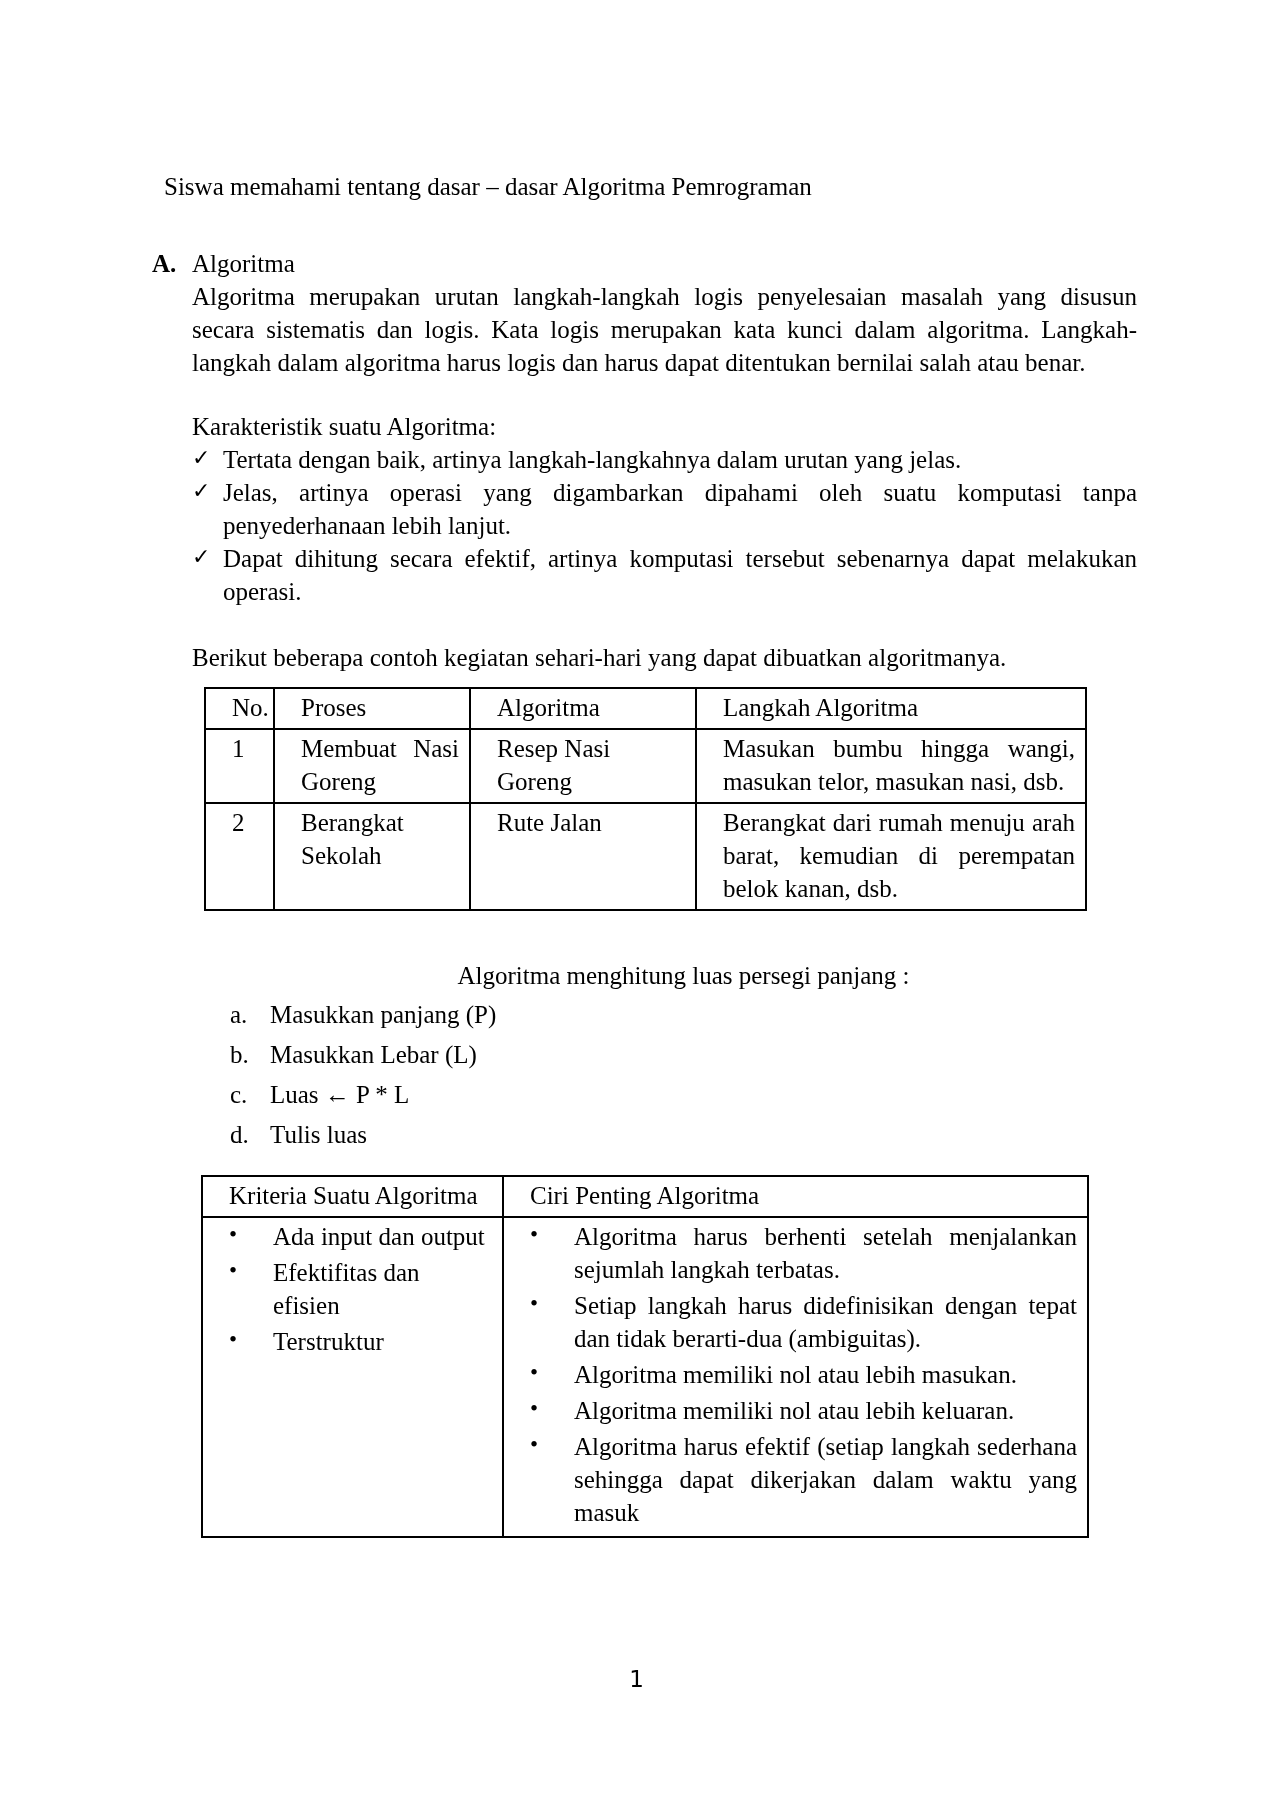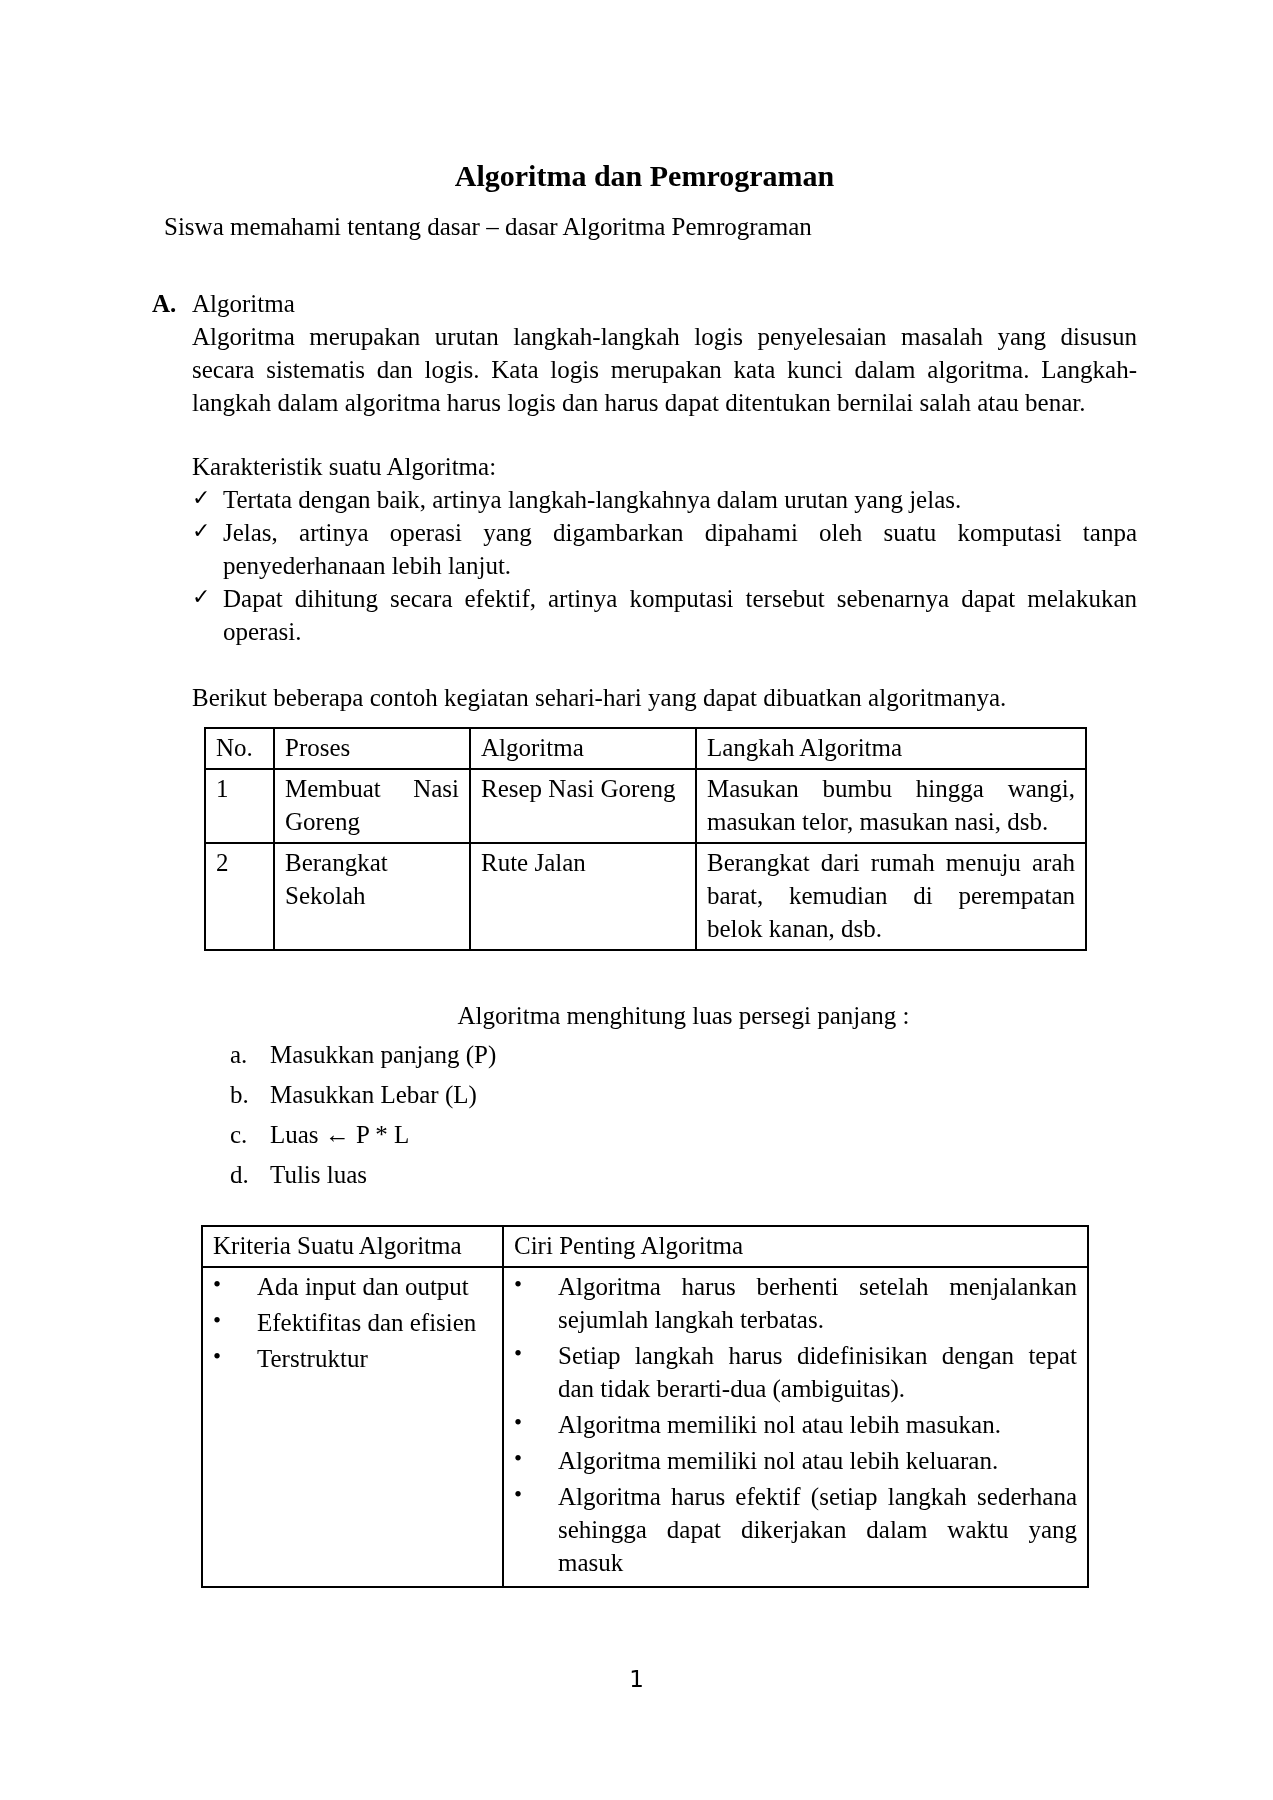--- a/index.html
+++ b/index.html
@@ -75,21 +75,21 @@
   
   table {
     border-collapse: collapse;
     table-layout: fixed;
     font-size: 25px;
     line-height: 1.32;
   }
   th, td {
     border: 2px solid #000000;
     vertical-align: top;
-    padding: 2px 10px 4px 10px;
+    padding: 2px 10px 4px 26px;
     font-weight: normal;
     text-align: left;
   }
   .table-contoh {
     margin-left: 52px;
     width: 881px;
   }
   .table-contoh col.c-no    { width: 69px; }
   .table-contoh col.c-pro   { width: 196px; }
   .table-contoh col.c-alg   { width: 226px; }
@@ -101,21 +101,21 @@
     margin: 48px 0 6px 78px;
     text-align: center;
   }
   .abc-list { margin-left: 78px; }
   .abc-item { display: flex; margin-bottom: 7px; }
   .abc-letter { width: 40px; flex: none; }
   .abc-text { flex: 1; }
 
   
   .table-kriteria {
-    margin-top: 34px;
+    margin-top: 24px;
     margin-left: 49px;
     width: 886px;
   }
   .table-kriteria col.c-kri { width: 301px; }
   .table-kriteria col.c-cir { width: 585px; }
 
   .bullet-item { display: flex; margin-bottom: 3px; }
   .bullet-glyph {
     width: 44px;
     flex: none;
@@ -133,21 +133,20 @@
     text-align: center;
     font-size: 23px;
     font-family: "DejaVu Sans", sans-serif;
   }
 </style>
 </head>
 <body>
 
 <div class="page">
 
-  <h1 class="doc-title">Algoritma dan Pemrograman</h1>
 
   <p class="indent1" style="margin:12px;">Siswa memahami tentang dasar – dasar Algoritma Pemrograman</p>
 
   <div class="section-heading">
     <span class="section-letter">A.</span>
     <span>Algoritma</span>
   </div>
 
   <p class="para">Algoritma merupakan urutan langkah-langkah logis penyelesaian masalah yang disusun secara sistematis dan logis. Kata logis merupakan kata kunci dalam algoritma. Langkah-langkah dalam algoritma harus logis dan harus dapat ditentukan bernilai salah atau benar.</p>
 

